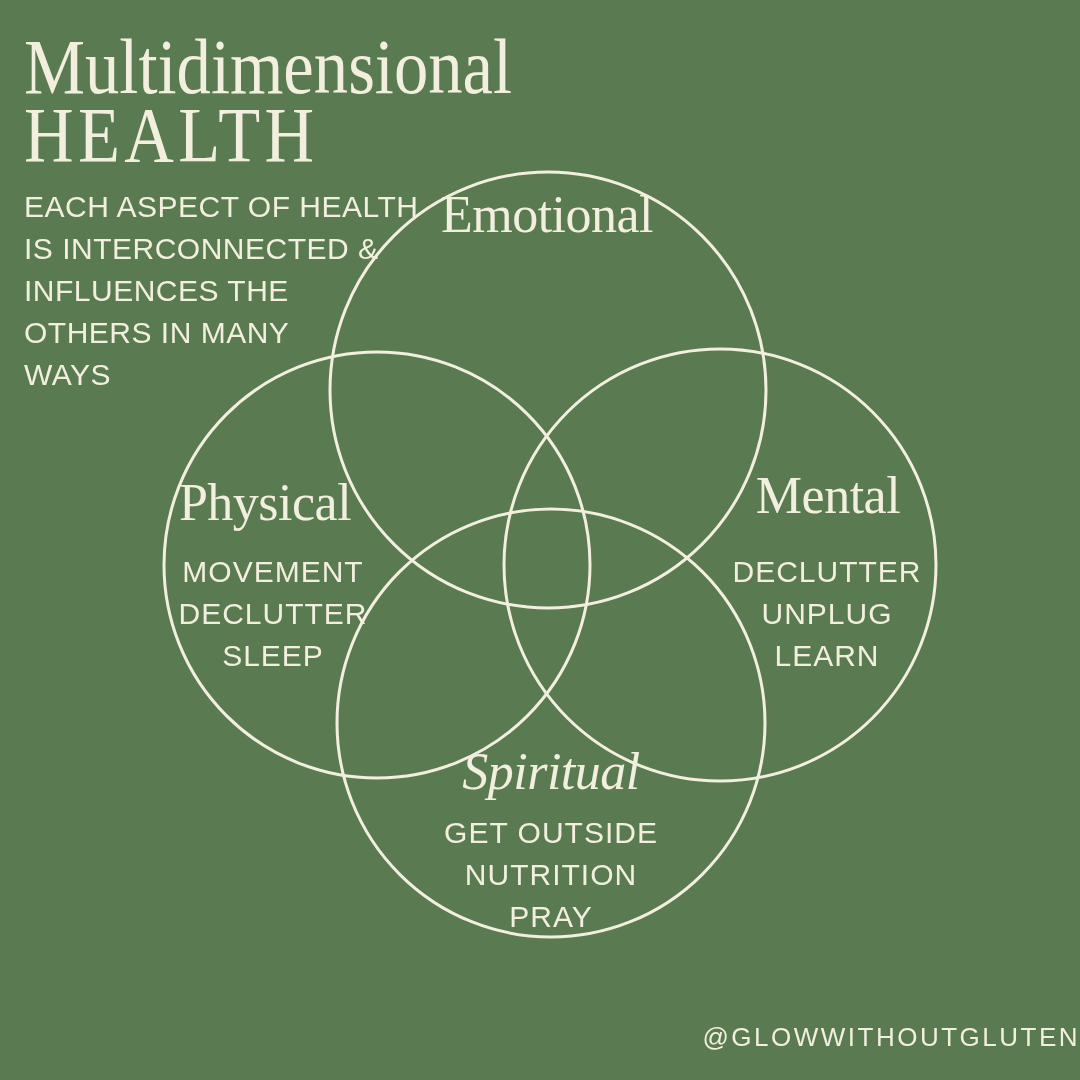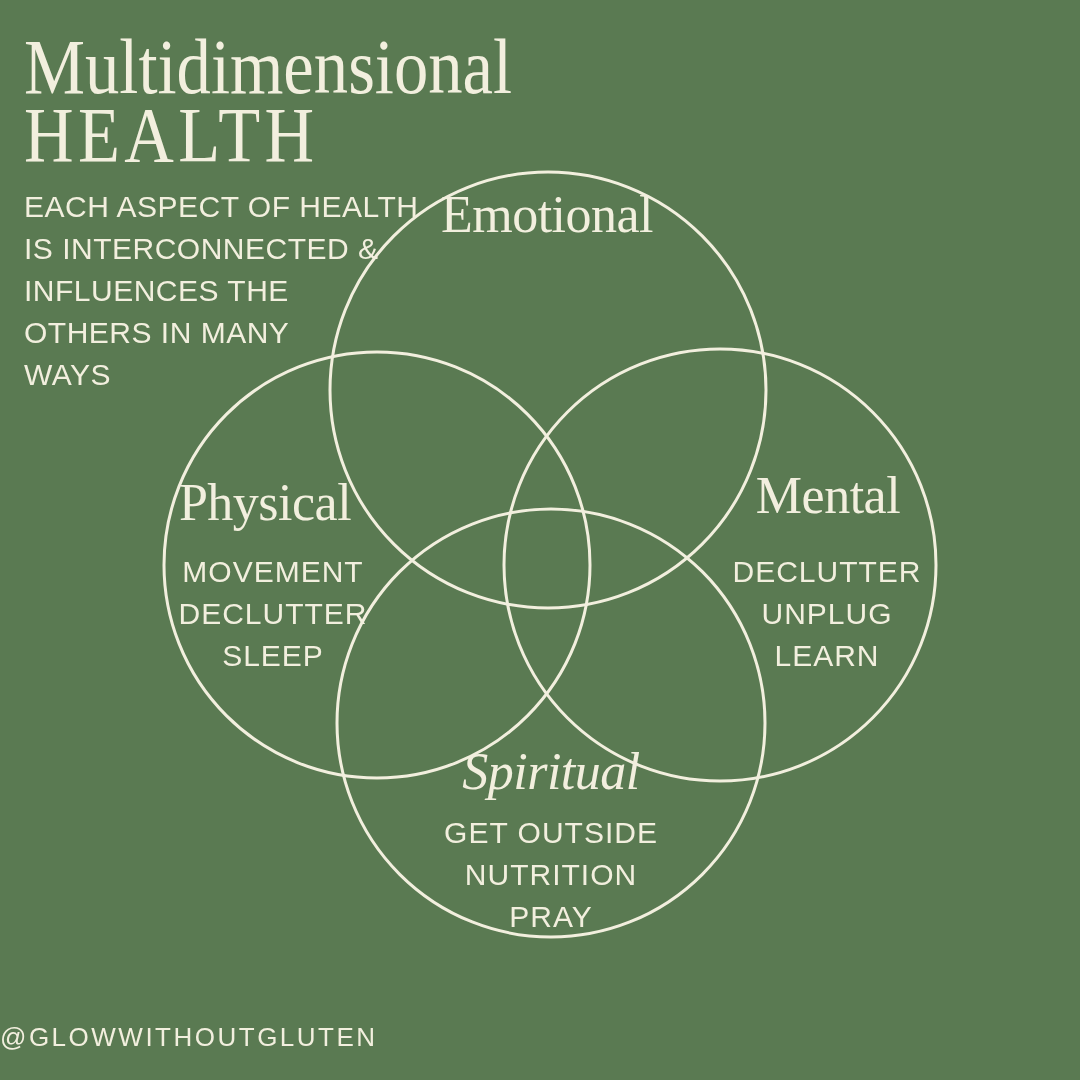--- a/index.html
+++ b/index.html
@@ -51,21 +51,21 @@
   .items-emotional { left:551px; top:253px; }
   .label-physical  { left:265px; top:475px; }
   .items-physical  { left:273px; top:551px; }
   .label-mental    { left:828px; top:468px; }
   .items-mental    { left:827px; top:551px; }
   .label-spiritual { left:551px; top:744px;font-style:italic; }
   .items-spiritual { left:551px; top:812px; }
 
   .footer {
     position:absolute; left:0; top:1022px; width:1080px;
-    text-align:left; font-size:26px; line-height:30px; letter-spacing:2.5px;
+    text-align:right; font-size:26px; line-height:30px; letter-spacing:2.5px;
   }
 </style>
 </head>
 <body>
 
 <div class="canvas">
 
   <svg class="venn-svg" viewBox="0 0 1080 1080" aria-hidden="true">
     <circle cx="548" cy="390" r="218"></circle>
     <circle cx="377" cy="565" r="213"></circle>

